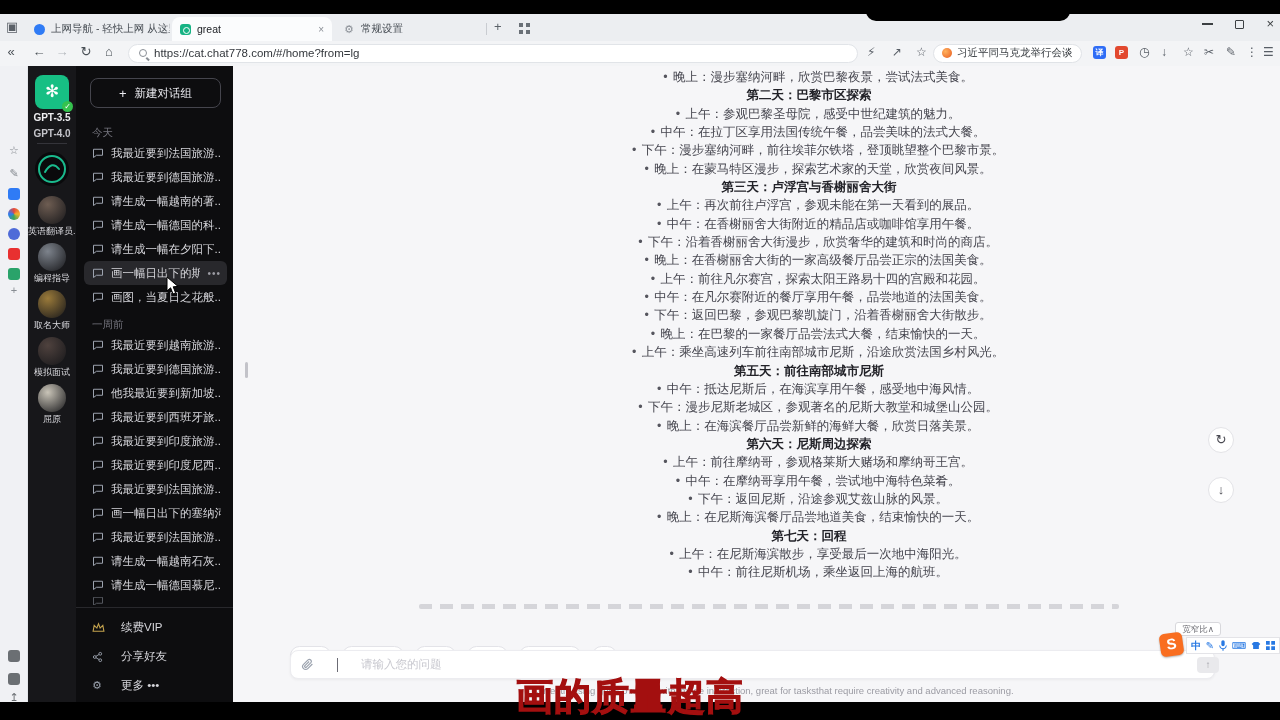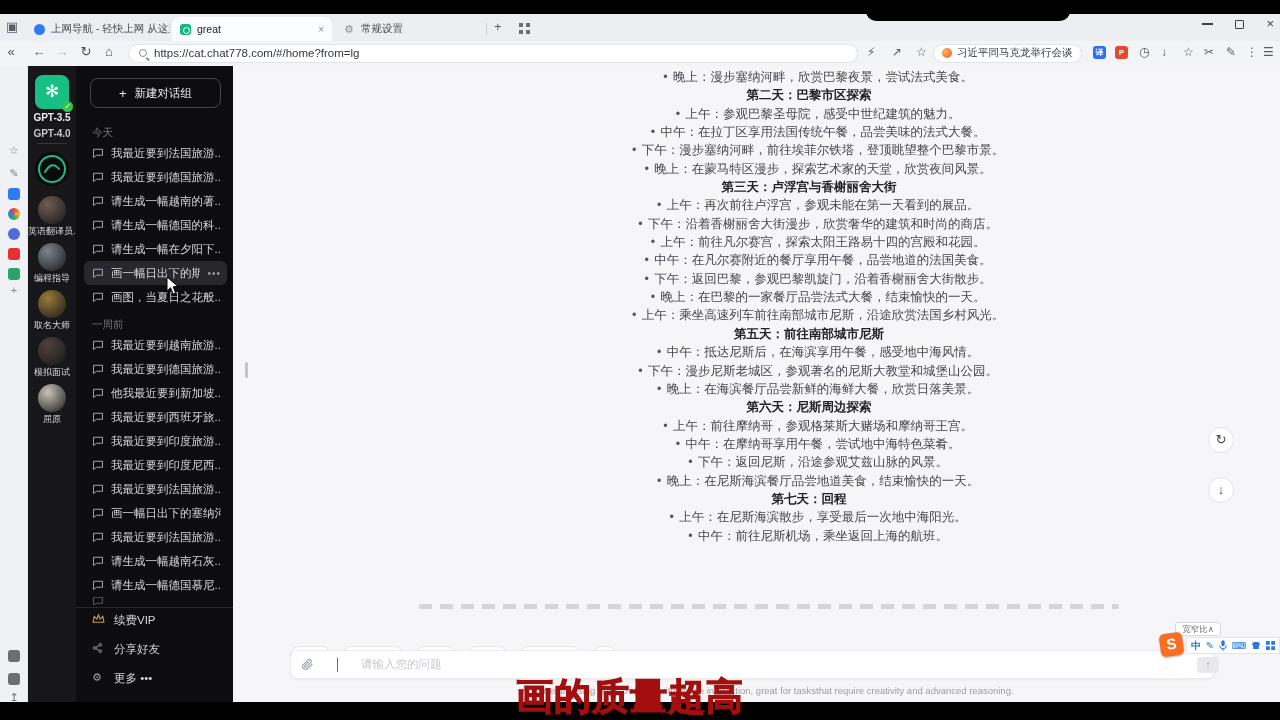--- a/index.html
+++ b/index.html
@@ -86,21 +86,21 @@
   #chat-sections { position:absolute; left:8px; top:57px; width:143px; height:484px; overflow:hidden; }
   .sec-title { height:18px; line-height:18px; padding-left:8px; font-size:10.5px; color:#74747d; }
   .chat-item { height:24px; display:flex; align-items:center; gap:7px; padding:0 6px 0 8px;
     border-radius:6px; position:relative; }
   .chat-item.sel { background:#28282c; }
   .bub { display:flex; flex:0 0 auto; }
   .chat-txt { font-size:11.5px; color:#d6d6db; white-space:nowrap; overflow:hidden; flex:1 1 auto; }
   .dots { color:#9b9ba3; font-size:10px; letter-spacing:1px; flex:0 0 auto; }
   .chat-item.clipped { height:8px; overflow:hidden; opacity:.5; }
   #side-footer { position:absolute; left:0; top:541px; width:157px; border-top:1px solid #28282c; padding:5px 8px 0; }
-  .foot-item { height:29px; display:flex; align-items:flex-start; gap:9px; padding-left:8px;
+  .foot-item { height:29px; display:flex; align-items:center; gap:16px; padding-left:8px;
     font-size:11.5px; color:#d6d6db; }
   .fico { width:13px; text-align:center; color:#9ca3af; font-size:11px; display:flex; }
 
   
   #main { left:233px; top:66px; width:1047px; height:636px; background:#f6f6f8; }
   #itinerary { position:absolute; left:186px; top:2px; width:780px; }
   .line { height:18.35px; line-height:18.35px; font-size:12.5px; color:#45454e; white-space:nowrap;text-align:center; }
   .line.head { font-weight:bold; color:#222228; }
   .line.bullet { padding-left:13px; }
   .dot { display:inline-block; width:15px; color:#55555e; }
@@ -440,21 +440,23 @@
 <div class="abs" id="main">
   <div id="itinerary">
       <div class="line bullet"><span class="dot">•</span><span>晚上：漫步塞纳河畔，欣赏巴黎夜景，尝试法式美食。</span></div>
       <div class="line head">第二天：巴黎市区探索</div>
       <div class="line bullet"><span class="dot">•</span><span>上午：参观巴黎圣母院，感受中世纪建筑的魅力。</span></div>
       <div class="line bullet"><span class="dot">•</span><span>中午：在拉丁区享用法国传统午餐，品尝美味的法式大餐。</span></div>
       <div class="line bullet"><span class="dot">•</span><span>下午：漫步塞纳河畔，前往埃菲尔铁塔，登顶眺望整个巴黎市景。</span></div>
       <div class="line bullet"><span class="dot">•</span><span>晚上：在蒙马特区漫步，探索艺术家的天堂，欣赏夜间风景。</span></div>
       <div class="line head">第三天：卢浮宫与香榭丽舍大街</div>
       <div class="line bullet"><span class="dot">•</span><span>上午：再次前往卢浮宫，参观未能在第一天看到的展品。</span></div>
+      <div class="line bullet"><span class="dot">•</span><span>中午：在香榭丽舍大街附近的精品店或咖啡馆享用午餐。</span></div>
       <div class="line bullet"><span class="dot">•</span><span>下午：沿着香榭丽舍大街漫步，欣赏奢华的建筑和时尚的商店。</span></div>
+      <div class="line bullet"><span class="dot">•</span><span>晚上：在香榭丽舍大街的一家高级餐厅品尝正宗的法国美食。</span></div>
       <div class="line bullet"><span class="dot">•</span><span>上午：前往凡尔赛宫，探索太阳王路易十四的宫殿和花园。</span></div>
       <div class="line bullet"><span class="dot">•</span><span>中午：在凡尔赛附近的餐厅享用午餐，品尝地道的法国美食。</span></div>
       <div class="line bullet"><span class="dot">•</span><span>下午：返回巴黎，参观巴黎凯旋门，沿着香榭丽舍大街散步。</span></div>
       <div class="line bullet"><span class="dot">•</span><span>晚上：在巴黎的一家餐厅品尝法式大餐，结束愉快的一天。</span></div>
       <div class="line bullet"><span class="dot">•</span><span>上午：乘坐高速列车前往南部城市尼斯，沿途欣赏法国乡村风光。</span></div>
       <div class="line head">第五天：前往南部城市尼斯</div>
       <div class="line bullet"><span class="dot">•</span><span>中午：抵达尼斯后，在海滨享用午餐，感受地中海风情。</span></div>
       <div class="line bullet"><span class="dot">•</span><span>下午：漫步尼斯老城区，参观著名的尼斯大教堂和城堡山公园。</span></div>
       <div class="line bullet"><span class="dot">•</span><span>晚上：在海滨餐厅品尝新鲜的海鲜大餐，欣赏日落美景。</span></div>
       <div class="line head">第六天：尼斯周边探索</div>

